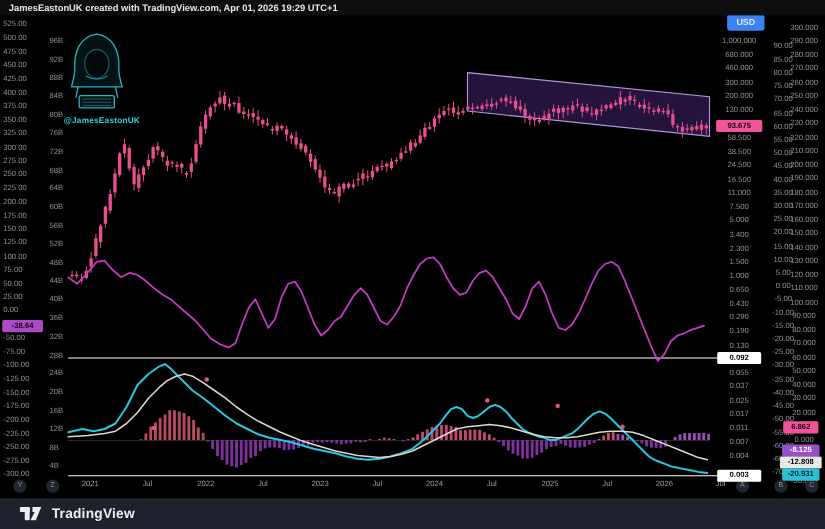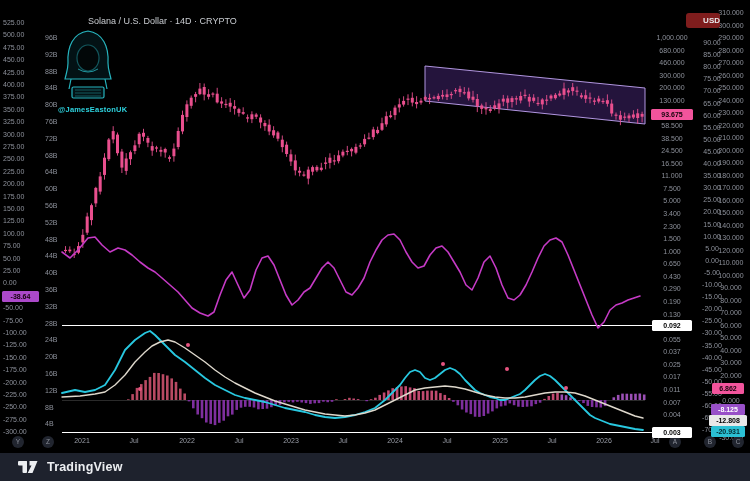--- a/index.html
+++ b/index.html
@@ -12,38 +12,41 @@
   #chart-svg{position:absolute;left:0;top:0;z-index:5;}
   .tick{position:absolute;font-size:7px;color:#8d919b;line-height:8px;z-index:10;
         pointer-events:none;white-space:nowrap;}
   .tick.center{text-align:center;}
   #wm-title{position:absolute;left:88px;top:16px;font-size:9px;color:#c9ccd1;z-index:8;}
   #wm-handle{position:absolute;left:58px;top:105px;font-size:7.5px;font-weight:700;
              color:#2ed3df;z-index:8;letter-spacing:.2px;}
   #avatar{position:absolute;left:57px;top:25px;z-index:8;opacity:.95;}
   .hl{position:absolute;z-index:20;font-size:7px;font-weight:700;line-height:11px;
       height:11px;text-align:center;border-radius:1.5px;}
-  #usd-btn{position:absolute;left:661px;top:13px;width:34px;height:15px;background:#7f1d1d;
-           color:#e8e9ec;font-size:8px;font-weight:700;text-align:right;line-height:15px;
-           border-radius:3px;z-index:25;margin-left:25px;}
+  #usd-btn{position:absolute;left:661px;top:13px;width:34px;height:15px;background:#3b82f6;
+           color:#e8e9ec;font-size:8px;font-weight:700;text-align:center;line-height:15px;
+           border-radius:3px;z-index:25;}
   .taxis-label{position:absolute;top:437px;font-size:7px;color:#9a9ea8;z-index:12;
                transform:translateX(-50%);white-space:nowrap;}
   .scale-btn{position:absolute;top:436px;width:12px;height:12px;border-radius:50%;
              background:#21252f;color:#8d919b;font-size:6.5px;line-height:12px;
              text-align:center;z-index:12;}
   #bottombar{position:absolute;left:0;top:453px;width:750px;height:28px;background:#1e222d;
              z-index:30;display:flex;align-items:center;}
   #tv-logo{margin-left:18px;display:flex;align-items:center;}
   #tv-brand{color:#eceef1;font-size:12.5px;font-weight:700;margin-left:9px;letter-spacing:.2px;}
 </style>
 </head>
 <body>
 
 <div id="stage">
 
+  <div id="topbar">
+    <span>JamesEastonUK created with TradingView.com, Apr 01, 2026 19:29 UTC+1</span>
+  </div>
 
   <div id="chart-svg"><svg width="750" height="481" viewBox="0 0 750 481">
         <polygon points="425,66 645,88 645,124 425,101" fill="rgba(118,66,200,0.30)" stroke="rgba(186,158,235,0.95)" stroke-width="1"></polygon>
         <line x1="65.5" y1="246.1" x2="65.5" y2="252.9" stroke="#e94f8e" stroke-width="0.9"></line>
         <rect x="64.0" y="249.9" width="3" height="1.2" fill="#e94f8e"></rect>
         <line x1="69.8" y1="246.4" x2="69.8" y2="253.0" stroke="#e94f8e" stroke-width="0.9"></line>
         <rect x="68.3" y="249.6" width="3" height="1.7" fill="#e94f8e"></rect>
         <line x1="74.2" y1="248.6" x2="74.2" y2="258.0" stroke="#e94f8e" stroke-width="0.9"></line>
         <rect x="72.7" y="253.9" width="3" height="1.2" fill="#e94f8e"></rect>
         <line x1="78.5" y1="242.1" x2="78.5" y2="254.2" stroke="#e94f8e" stroke-width="0.9"></line>
@@ -431,21 +434,20 @@
         <circle cx="140" cy="389" r="2" fill="#e75480"></circle>
         <circle cx="188" cy="345" r="2" fill="#e75480"></circle>
         <circle cx="443" cy="364" r="2" fill="#e75480"></circle>
         <circle cx="507" cy="369" r="2" fill="#e75480"></circle>
         <circle cx="566" cy="388" r="2" fill="#e75480"></circle>
         <line x1="62" y1="325.5" x2="660" y2="325.5" stroke="#ffffff" stroke-width="1"></line>
         <line x1="62" y1="432.5" x2="660" y2="432.5" stroke="#ffffff" stroke-width="1"></line>
         <polyline points="62,252 70,258 78,250 88,238 95,237 102,245 110,252 118,248 125,250 132,255 140,262 148,268 155,272 162,278 170,285 178,292 185,300 192,308 200,313 208,316 214,312 220,295 226,280 232,272 238,285 244,298 250,290 256,270 262,258 268,256 274,265 280,280 286,295 292,305 298,300 304,292 310,288 316,278 322,268 328,262 334,268 340,280 346,292 352,295 358,288 364,278 370,262 376,250 382,240 388,235 394,234 400,240 406,252 412,262 418,268 424,266 430,255 436,248 442,246 448,252 454,262 460,272 466,285 472,290 478,278 484,262 490,256 496,268 502,285 508,298 514,300 520,295 526,285 532,272 538,258 544,246 550,240 556,238 562,242 568,255 574,270 580,285 586,300 592,315 598,328 604,322 610,310 616,305 622,303 628,300 634,298 640,296" fill="none" stroke="#c53ac5" stroke-width="1.6" stroke-linejoin="round" stroke-linecap="round"></polyline>
       </svg></div>
 
-  <div id="wm-title">Solana / U.S. Dollar · 14D · CRYPTO</div>
 
   <svg id="avatar" width="62" height="78" viewBox="0 0 62 78">
     <g stroke="#2ed3df" fill="none" stroke-width="1.2" opacity="0.9">
       <path d="M31 6 C16 8 10 22 11 38 C11 45 9 49 8 54 L54 54 C53 49 51 45 51 38 C52 22 46 8 31 6 Z" fill="rgba(10,42,48,0.55)"></path>
       <ellipse cx="31" cy="33" rx="11" ry="13" fill="#04090b" stroke="rgba(46,211,223,0.45)"></ellipse>
       <path d="M14 54 L12 64 M48 54 L50 64"></path>
       <rect x="15" y="62" width="32" height="11" rx="1.5" fill="rgba(10,42,48,0.55)"></rect>
       <path d="M18 65 h26 M18 68 h26 M18 71 h26" stroke="rgba(46,211,223,0.55)" stroke-width="0.8"></path>
       <path d="M21 44 q10 6 20 0" stroke-width="0.8"></path>
     </g>

